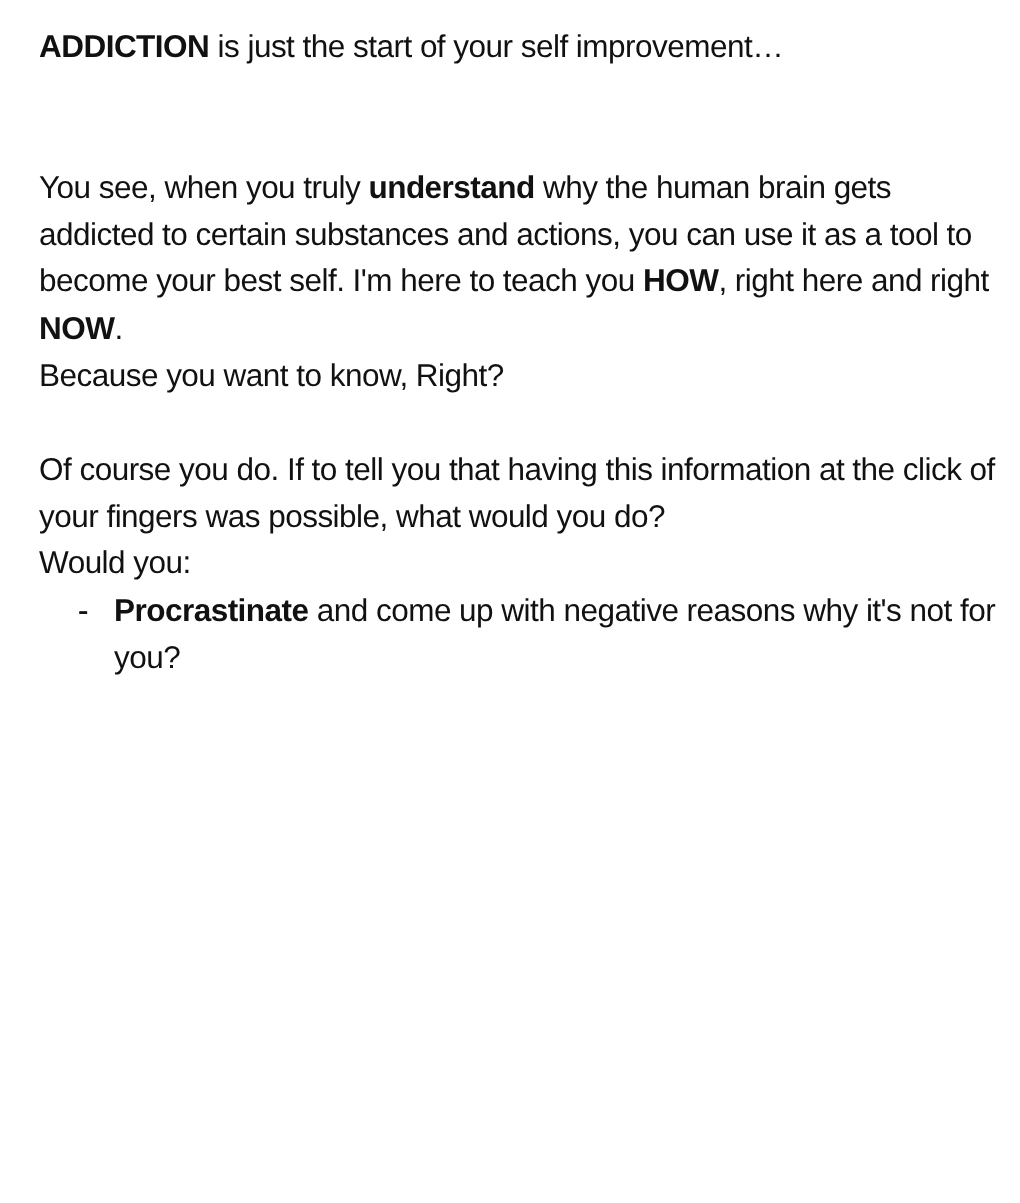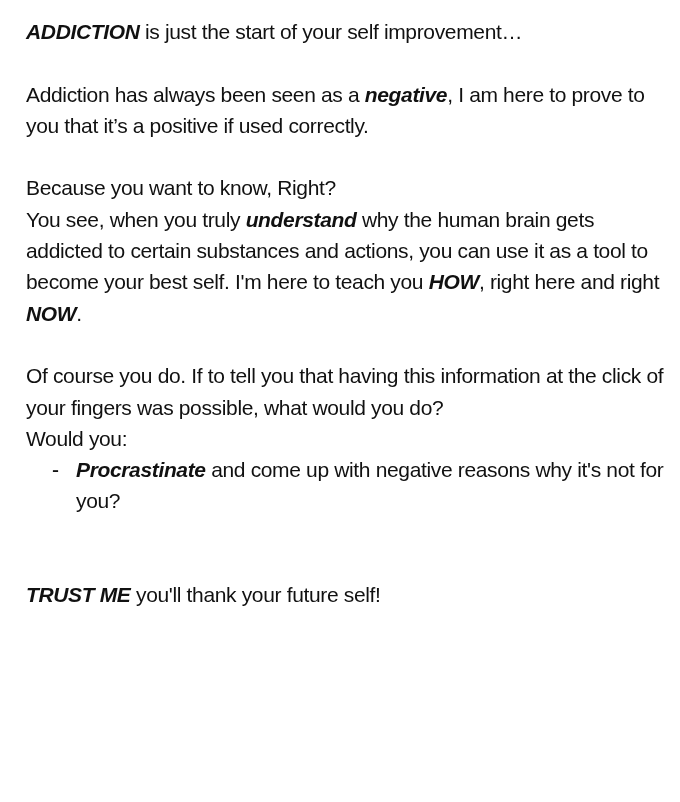--- a/index.html
+++ b/index.html
@@ -7,51 +7,49 @@
     width: 680px; height: 802px; overflow: hidden;
     font-family: "Liberation Sans", sans-serif;
     color: #111111;
   }
   .doc {
     position: absolute; left: 26px; top: 16px; width: 640px;
     font-size: 21px; line-height: 31.3px; letter-spacing: -0.35px;
   }
   .p { margin: 0; }
   .gap { height: 31.3px; }
-  b { font-weight: bold; font-style: italic; }
+  b { font-weight: bold; }
   .link { color: #111111; text-decoration: underline; text-underline-offset: 2px; cursor: pointer; }
   ul.bullets { list-style: none; margin: 0; padding: 0; }
   ul.bullets li { position: relative; padding-left: 50px; }
   ul.bullets li .dash { position: absolute; left: 26px; top: 0; }
 </style>
 </head>
 <body>
 
 <div class="doc">
 
   <p class="p"><b>ADDICTION</b><span> is just the start of your self improvement…</span></p>
 
   <div class="gap"></div>
 
-  <p class="p"><span>Addiction has always been seen as a </span><b>negative</b><span>, I am here to prove to you that it’s a positive if used correctly.</span></p>
 
   <div class="gap"></div>
 
+  <p class="p"><span>You see, when you truly </span><b>understand</b><span> why the human brain gets addicted to certain substances and actions, you can use it as a tool to become your best self. I'm here to teach you </span><b>HOW</b><span>, right here and right </span><b>NOW</b><span>.</span></p>
   <p class="p">Because you want to know, Right?</p>
-  <p class="p"><span>You see, when you truly </span><b>understand</b><span> why the human brain gets addicted to certain substances and actions, you can use it as a tool to become your best self. I'm here to teach you </span><b>HOW</b><span>, right here and right </span><b>NOW</b><span>.</span></p>
 
   <div class="gap"></div>
 
   <p class="p">Of course you do. If  to tell you that having this information at the click of your fingers was possible, what would you do?</p>
   <p class="p">Would you:</p>
   <ul class="bullets">
     <li><span class="dash">-</span></li>
     <li><span class="dash">-</span><b>Procrastinate</b><span> and come up with negative reasons why it's not for you?</span></li>
   </ul>
 
   <div class="gap"></div>
 
 
   <div class="gap"></div>
 
-  <p class="p"><b>TRUST ME</b><span> you'll thank your future self!</span></p>
 
 </div>
 
 </body></html>

